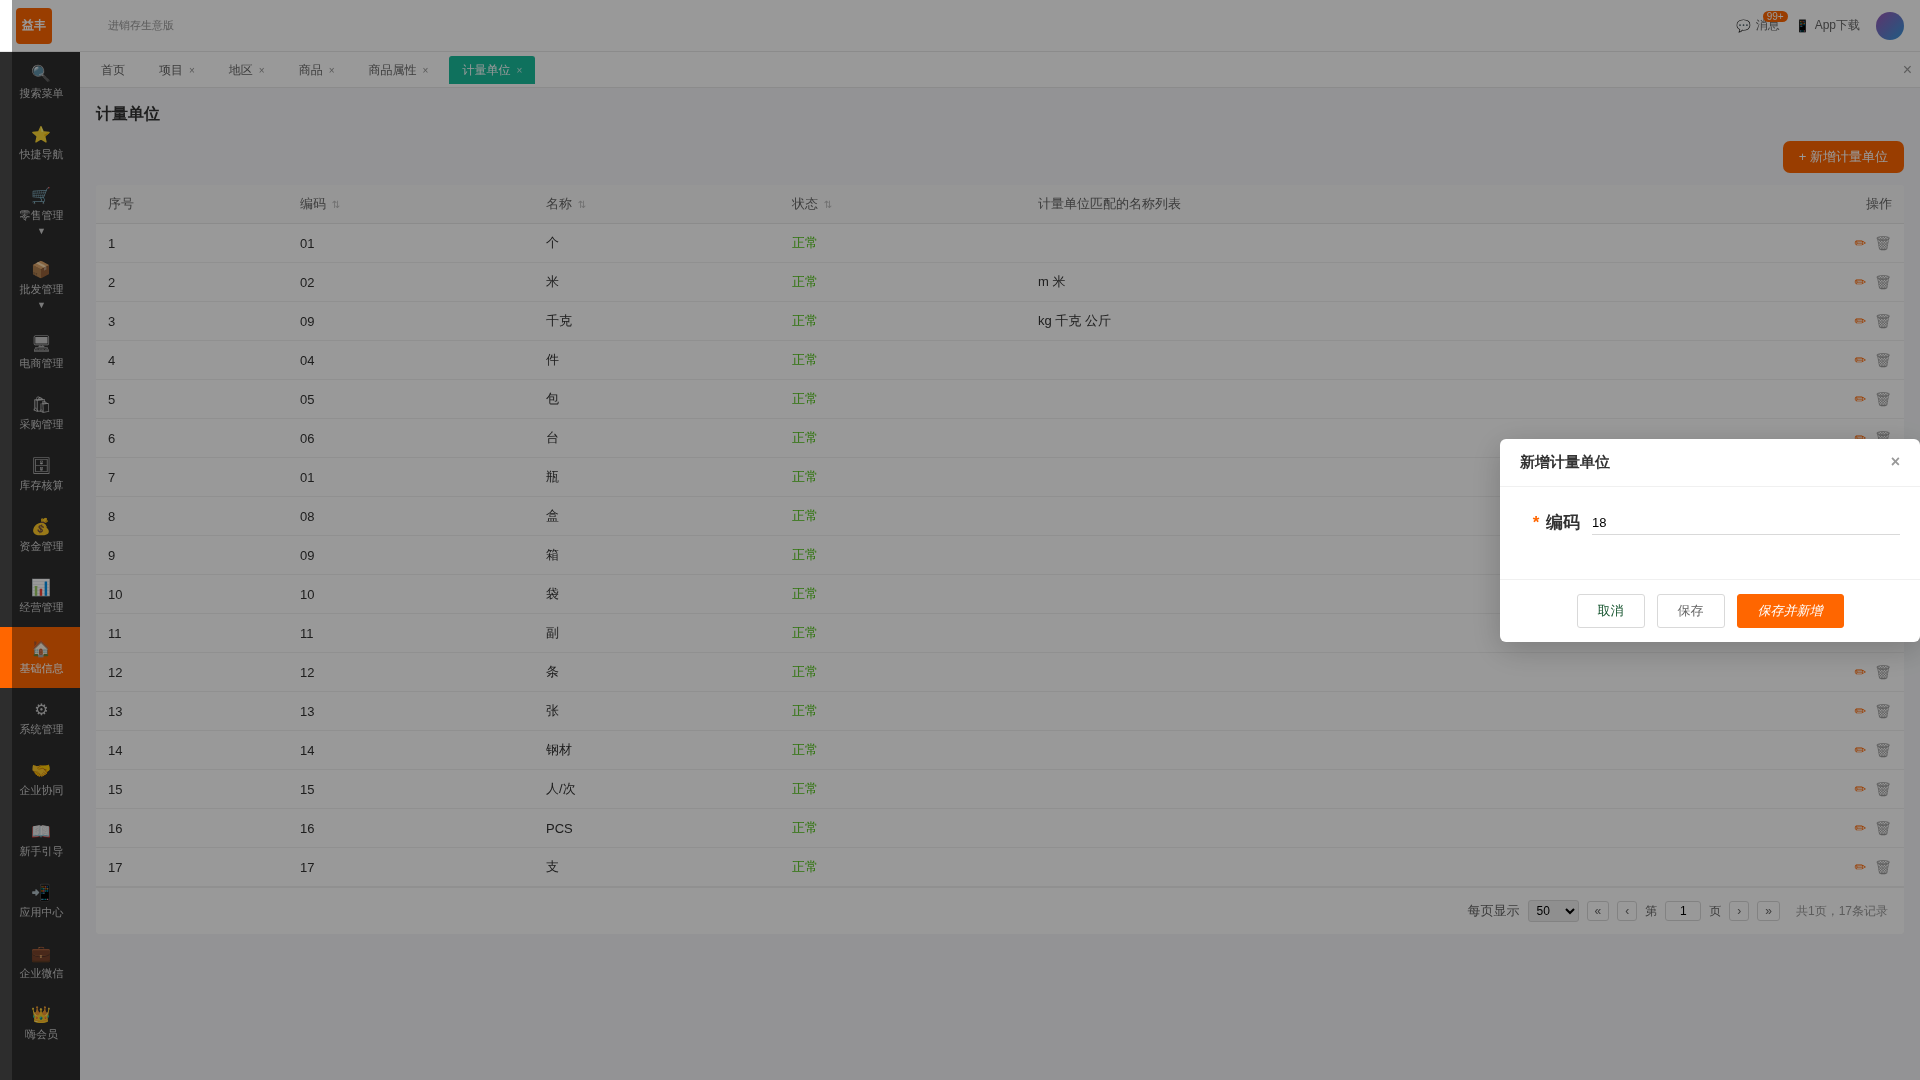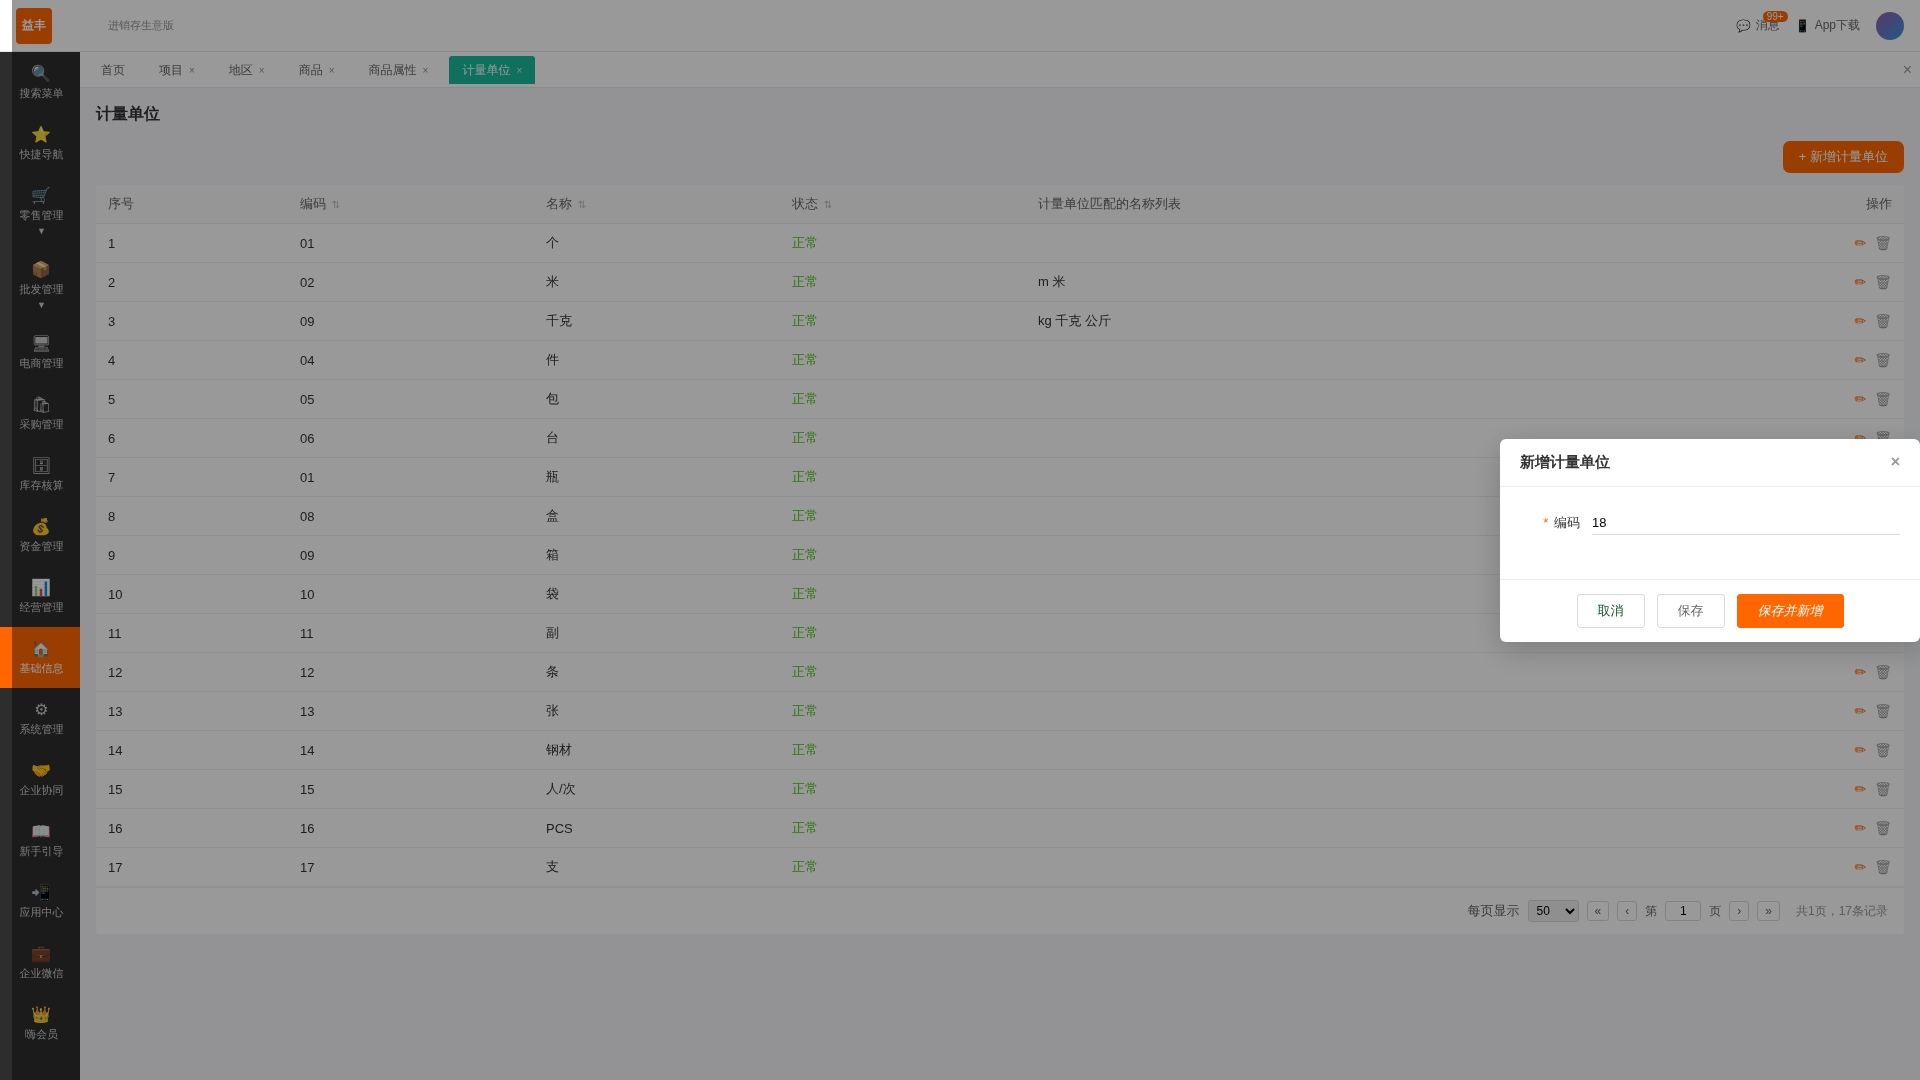--- a/index.html
+++ b/index.html
@@ -165,21 +165,21 @@
       display: flex;
       align-items: center;
       justify-content: space-between;
       font-size: 15px;
       font-weight: bold;
       color: #333;
     }
     .dialog-close { cursor: pointer; color: #999; font-size: 16px; }
     .dialog-body { padding: 24px 20px; }
     .form-row { display: flex; align-items: center; margin-bottom: 20px; }
-    .form-label { width: 60px; text-align: right; margin-right: 12px; font-size: 13px; color: #333; }
+    .form-label { width: 60px; text-align: right; margin-right: 12px; font-size: 17px; color: #333; font-weight: bold; }
     .form-label .required { color: #f60; margin-right: 2px; }
     .form-input {
       flex: 1;
       border: none;
       border-bottom: 1px solid #d9d9d9;
       padding: 4px 0;
       font-size: 13px;
       outline: none;
     }
     .form-input.active { border-bottom-color: #f60; }

